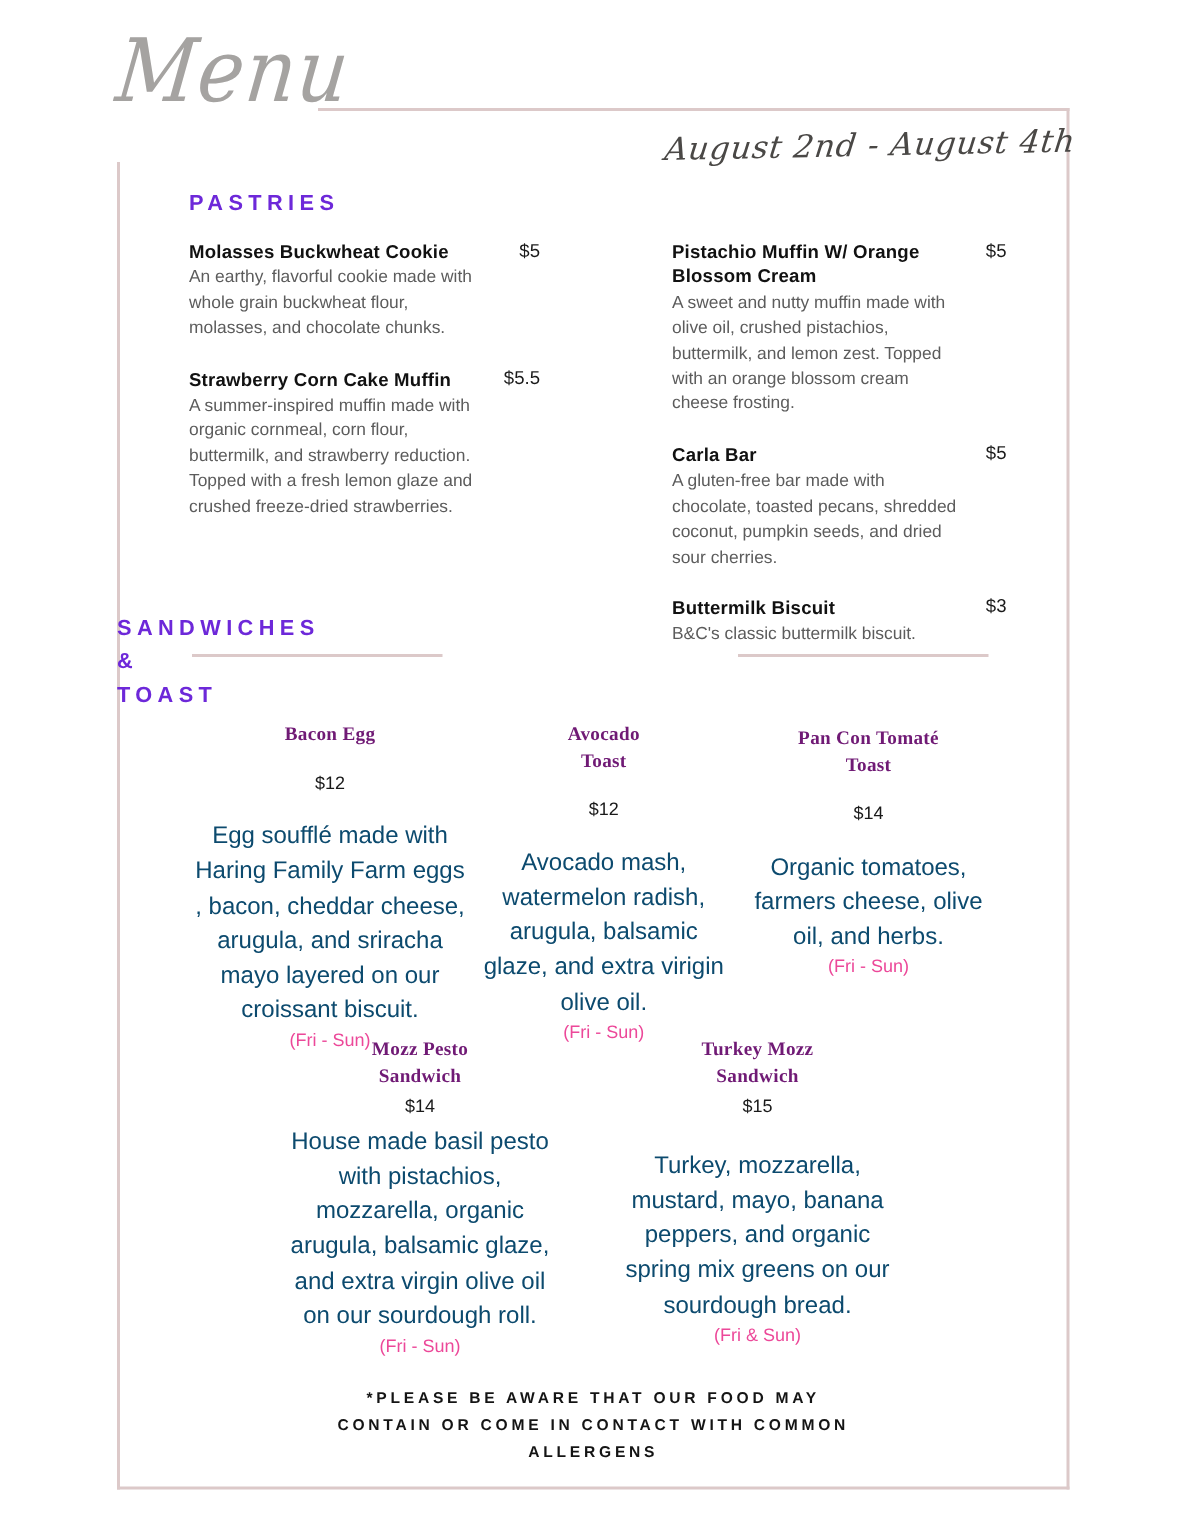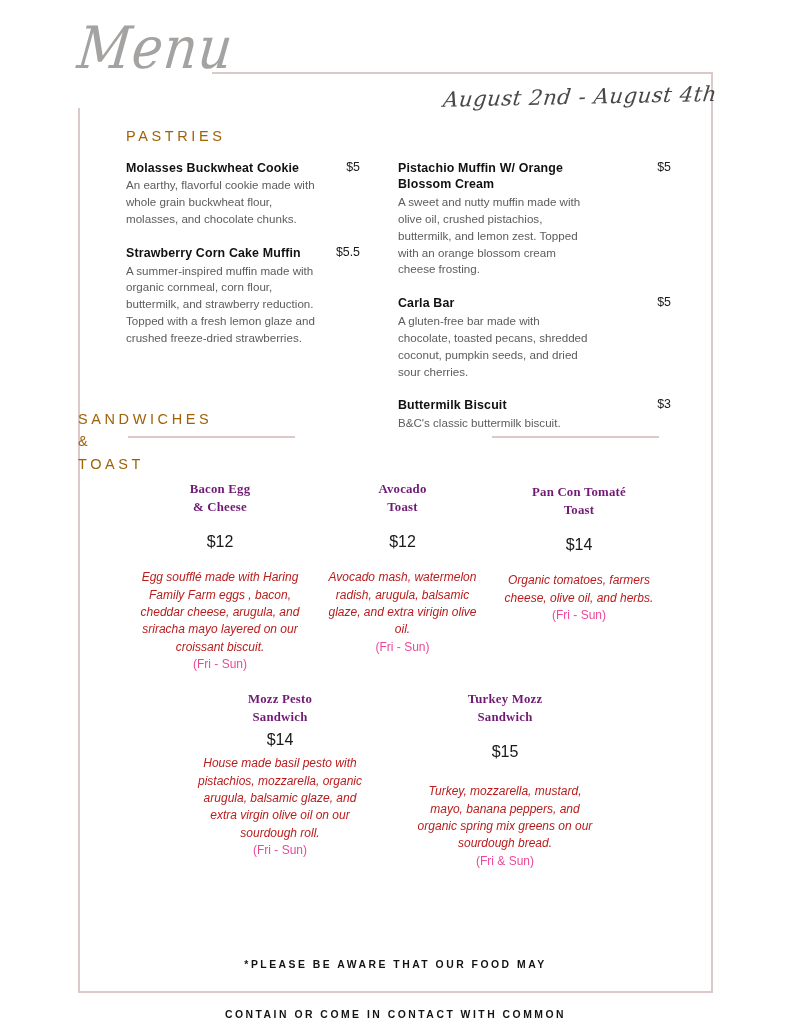--- a/index.html
+++ b/index.html
@@ -54,40 +54,40 @@
     background: #dcc9c9;
   }
   #frame-top    { left: 212px; top: 72px;  width: 501px; height: 2px; }
   #frame-right  { left: 711px; top: 72px;  width: 2px;   height: 921px; }
   #frame-bottom { left: 78px;  top: 991px; width: 635px; height: 2px; }
   #frame-left   { left: 78px;  top: 108px; width: 2px;   height: 885px; }
 
   
   .section-heading {
     font-size: 14.5px;
-    font-weight: normal;
+    font-weight: bold;
     letter-spacing: 3.6px;
-    color: #a16207;
+    color: #6d28d9;
   }
 
   #pastries-heading {
     position: absolute;
     left: 126px;
     top: 128px;
   }
 
   
   #pastries {
     position: absolute;
     left: 126px;
     top: 160px;
     width: 545px;
     display: grid;
     grid-template-columns: 234px 1fr;
-    column-gap: 38px;
+    column-gap: 88px;
   }
   .pastry-col { display: block; }
   .pastry-item { margin-bottom: 17px; }
   .pastry-head {
     display: flex;
     align-items: flex-start;
     justify-content: space-between;
     gap: 8px;
   }
   .pastry-name {
@@ -140,29 +140,28 @@
   .sw-item { position: absolute; text-align: center; }
   .sw-name {
     font-size: 12.8px;
     font-weight: bold;
     line-height: 1.38;
     color: #701a75;
     letter-spacing: 0.2px;
     font-family: Liberation Serif, serif;
   }
   .sw-price {
-    font-size: 16px;
+    font-size: 12px;
     color: #1a1a1a;
     line-height: 1.3;
   }
   .sw-desc {
-    font-size: 12px;
+    font-size: 16px;
     line-height: 1.45;
-    color: #b91c1c;
-    font-style: italic;
+    color: #0c4a6e;
   }
   .sw-days {
     font-size: 12px;
     color: #ec4899;
     line-height: 1.45;
   }
 
   #sw-bacon    { left: 126px; top: 481px; width: 188px; }
   #sw-bacon .sw-price { margin-top: 16px; }
   #sw-bacon .sw-desc  { margin-top: 16px; }
@@ -173,37 +172,37 @@
 
   #sw-pan      { left: 494px; top: 484px; width: 170px; }
   #sw-pan .sw-price { margin-top: 16px; }
   #sw-pan .sw-desc  { margin-top: 16px; }
 
   #sw-mozz     { left: 190px; top: 691px; width: 180px; }
   #sw-mozz .sw-price { margin-top: 4px; }
   #sw-mozz .sw-desc  { margin-top: 4px; }
 
   #sw-turkey   { left: 415px; top: 691px; width: 180px; }
-  #sw-turkey .sw-price { margin-top: 16px; }
+  #sw-turkey .sw-price { margin-top: 4px; }
   #sw-turkey .sw-desc  { margin-top: 20px; }
 
   
   #allergen-notice {
     position: absolute;
     left: 78px;
     top: 924px;
     width: 635px;
     text-align: center;
     font-size: 10.4px;
     font-weight: bold;
     letter-spacing: 2.5px;
     line-height: 1.75;
     color: #141414;
   }
-  #allergen-notice span { display: block; margin-top: 32px; }
+  #allergen-notice span { display: block; }
 </style>
 </head>
 <body>
 
 <div id="menu-title">Menu</div>
 <div id="date-range">August 2nd - August 4th</div>
 
 <div class="frame-line" id="frame-top"></div>
 <div class="frame-line" id="frame-right"></div>
 <div class="frame-line" id="frame-bottom"></div>
@@ -265,21 +264,20 @@
 <div id="sandwiches-header" class="section-heading">
   <span class="line1">SANDWICHES</span>
   <span class="line2">&amp;</span>
   <span class="line3">TOAST</span>
 </div>
 <div class="rule" id="rule-left"></div>
 <div class="rule" id="rule-right"></div>
 
 <div class="sw-item" id="sw-bacon">
   <div class="sw-name">Bacon Egg</div>
-  <div class="sw-name">&amp; Cheese</div>
   <div class="sw-price">$12</div>
   <div class="sw-desc">Egg soufflé made with Haring Family Farm eggs , bacon, cheddar cheese, arugula, and sriracha mayo layered on our croissant biscuit.</div>
   <div class="sw-days">(Fri - Sun)</div>
 </div>
 
 <div class="sw-item" id="sw-avocado">
   <div class="sw-name">Avocado</div>
   <div class="sw-name">Toast</div>
   <div class="sw-price">$12</div>
   <div class="sw-desc">Avocado mash, watermelon radish, arugula, balsamic glaze, and extra virigin olive oil.</div>

